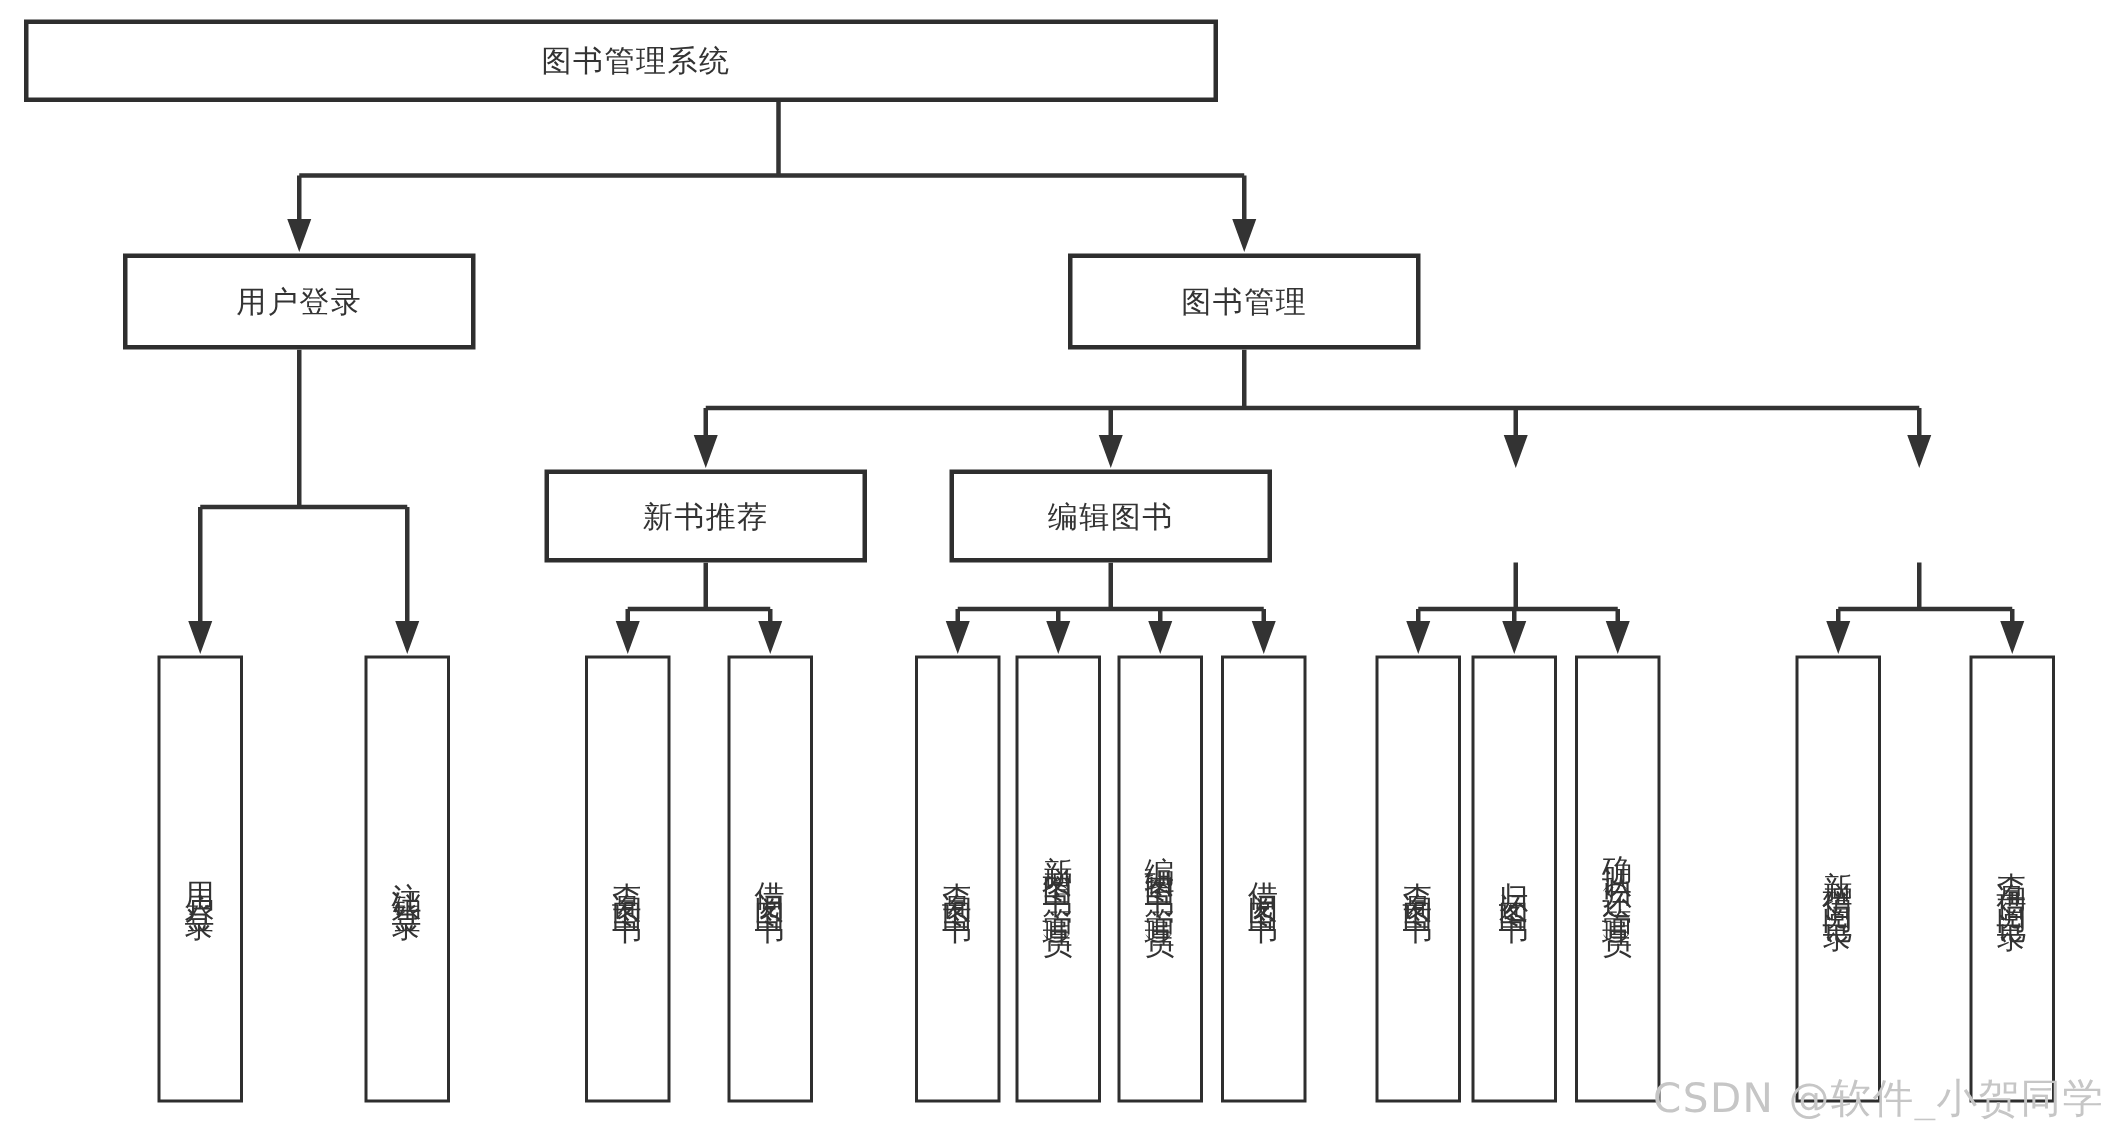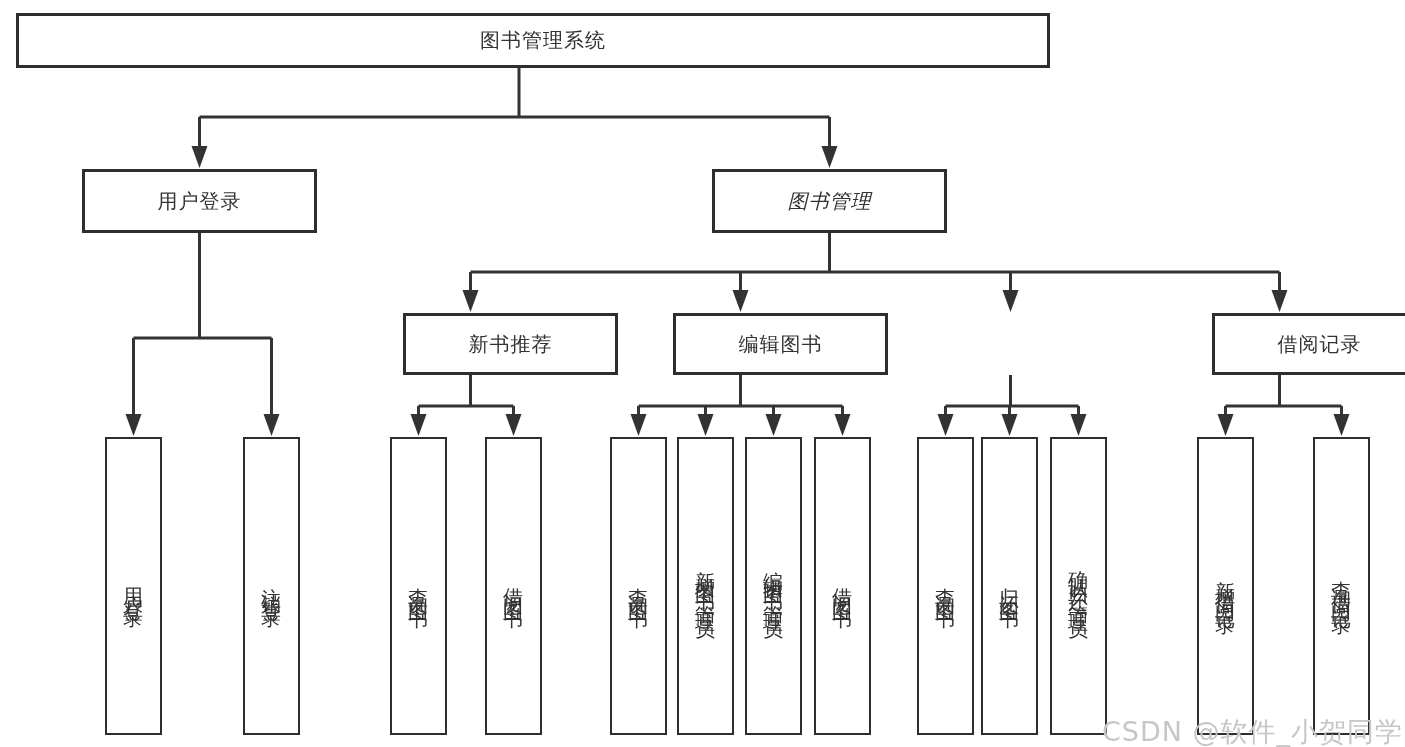--- a/index.html
+++ b/index.html
@@ -34,24 +34,24 @@
   .node.leaf{border-width:2px;}
   .leaf .vtext{
     writing-mode:vertical-rl;
     text-orientation:mixed;
     letter-spacing:7px;
     line-height:1;
     font-size:20px;
     white-space:nowrap;
   }
   
-  .n-root{left:16px;top:13px;width:1034px;height:55px;padding-left:20px;}
+  .n-root{left:16px;top:13px;width:796px;height:55px;padding-left:20px;}
   .n-user-login{left:82px;top:169px;width:235px;height:64px;}
-  .n-book-mgmt{left:712px;top:169px;width:235px;height:64px;font-style:italic;}
-  .n-l3{top:313px;width:215px;height:62px;margin-left:40px;}
+  .n-book-mgmt{left:712px;top:169px;width:235px;height:64px;}
+  .n-l3{top:313px;width:215px;height:62px;}
   .n-new-book{left:363px;}
   .n-book-borrow{left:633px;}
   .n-current-borrow{left:903px;}
   .n-borrow-record{left:1172px;}
   .leaf{top:437px;width:57px;height:298px;}
   .lf-1{left:105px;}  .lf-2{left:243px;}
   .lf-3{left:390px;}  .lf-4{left:485px;}
   .lf-5{left:610px;}  .lf-6{left:677px;}
   .lf-7{left:745px;}  .lf-8{left:814px;}
   .lf-9{left:917px;}  .lf-10{left:981px;}
@@ -108,23 +108,20 @@
   <div class="node n-book-mgmt">
     <span>图书管理</span>
   </div>
 
   <div class="node n-l3 n-new-book">
     <span>新书推荐</span>
   </div>
   <div class="node n-l3 n-book-borrow">
     <span>编辑图书</span>
   </div>
-  <div class="node n-l3 n-borrow-record">
-    <span>借阅记录</span>
-  </div>
 
   <div class="node leaf lf-1">
     <span class="vtext">用户登录</span>
   </div>
   <div class="node leaf lf-2">
     <span class="vtext">注销登录</span>
   </div>
 
   <div class="node leaf lf-3">
     <span class="vtext">查询图书</span>

